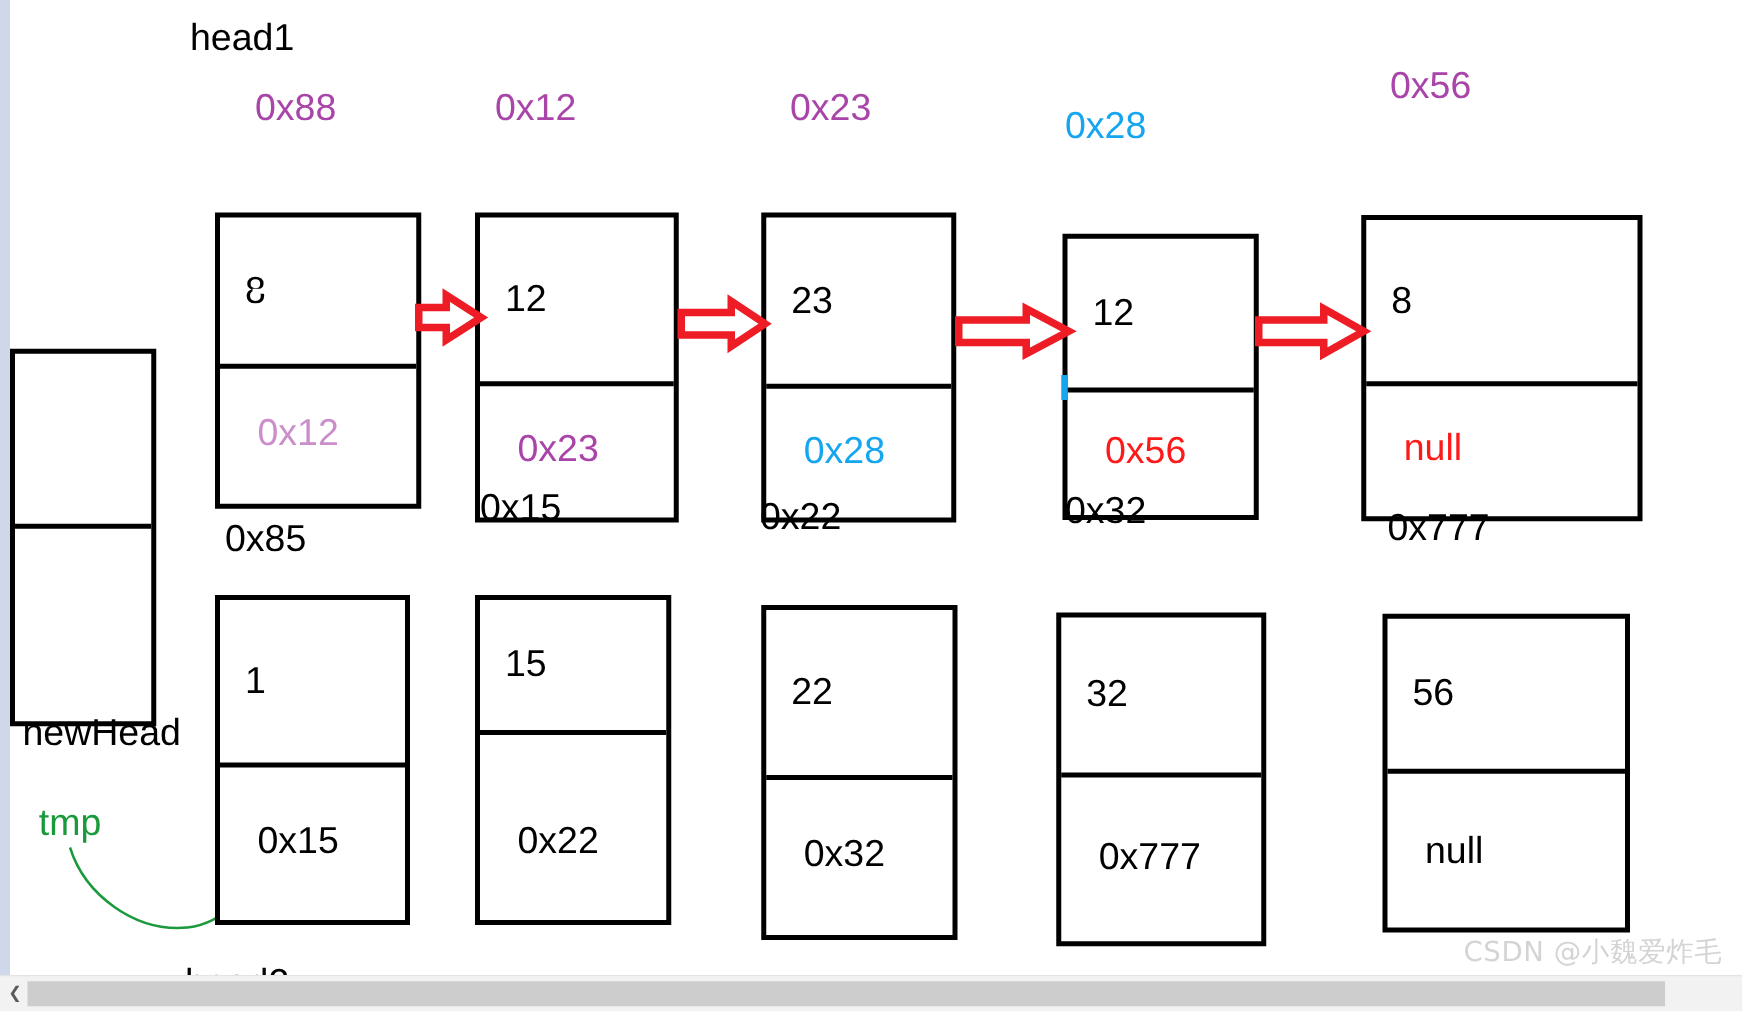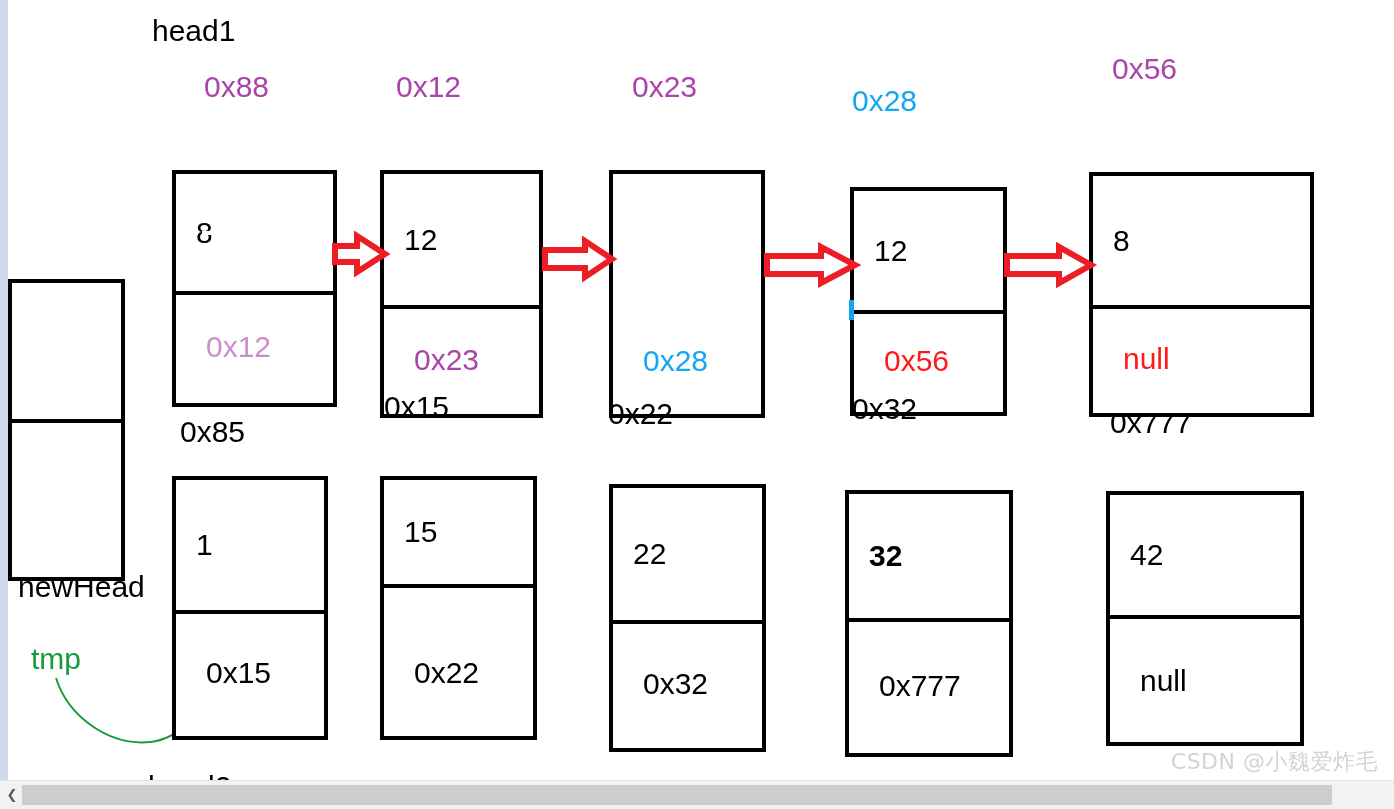--- a/index.html
+++ b/index.html
@@ -172,20 +172,23 @@
   <div class="node" style="left:380px; top:122px; width:163px; height:248px;">
     <div class="cell top" style="height:135px;">
       <span class="cell-text">12</span>
     </div>
     <div class="cell bot" style="height:109px;">
       <span class="cell-text ptr purple">0x23</span>
     </div>
   </div>
 
   <div class="node" style="left:609px; top:122px; width:156px; height:248px;">
+    <div class="cell top" style="height:137px;">
+      <span class="cell-text">23</span>
+    </div>
     <div class="cell bot" style="height:107px;">
       <span class="cell-text ptr cyan">0x28</span>
     </div>
   </div>
 
   <div class="node" style="left:850px; top:139px; width:157px; height:229px;">
     <div class="cell top" style="height:123px;">
       <span class="cell-text">12</span>
     </div>
     <div class="cell bot" style="height:102px;">
@@ -264,31 +267,31 @@
   <div class="node" style="left:609px; top:436px; width:157px; height:268px;">
     <div class="cell top" style="height:136px;">
       <span class="cell-text">22</span>
     </div>
     <div class="cell bot" style="height:128px;">
       <span class="cell-text ptr">0x32</span>
     </div>
   </div>
 
   <div class="node" style="left:845px; top:442px; width:168px; height:267px;">
-    <div class="cell top" style="height:128px;font-weight:bold;">
+    <div class="cell top" style="height:128px;">
       <span class="cell-text">32</span>
     </div>
     <div class="cell bot" style="height:135px;">
       <span class="cell-text ptr">0x777</span>
     </div>
   </div>
 
   <div class="node" style="left:1106px; top:443px; width:198px; height:255px;">
     <div class="cell top" style="height:124px;">
-      <span class="cell-text">42</span>
+      <span class="cell-text">56</span>
     </div>
     <div class="cell bot" style="height:123px;">
       <span class="cell-text ptr">null</span>
     </div>
   </div>
 
   <div class="annot" style="left:148px; top:770px;">head2</div>
 
   <div class="watermark">CSDN @小魏爱炸毛</div>
 

